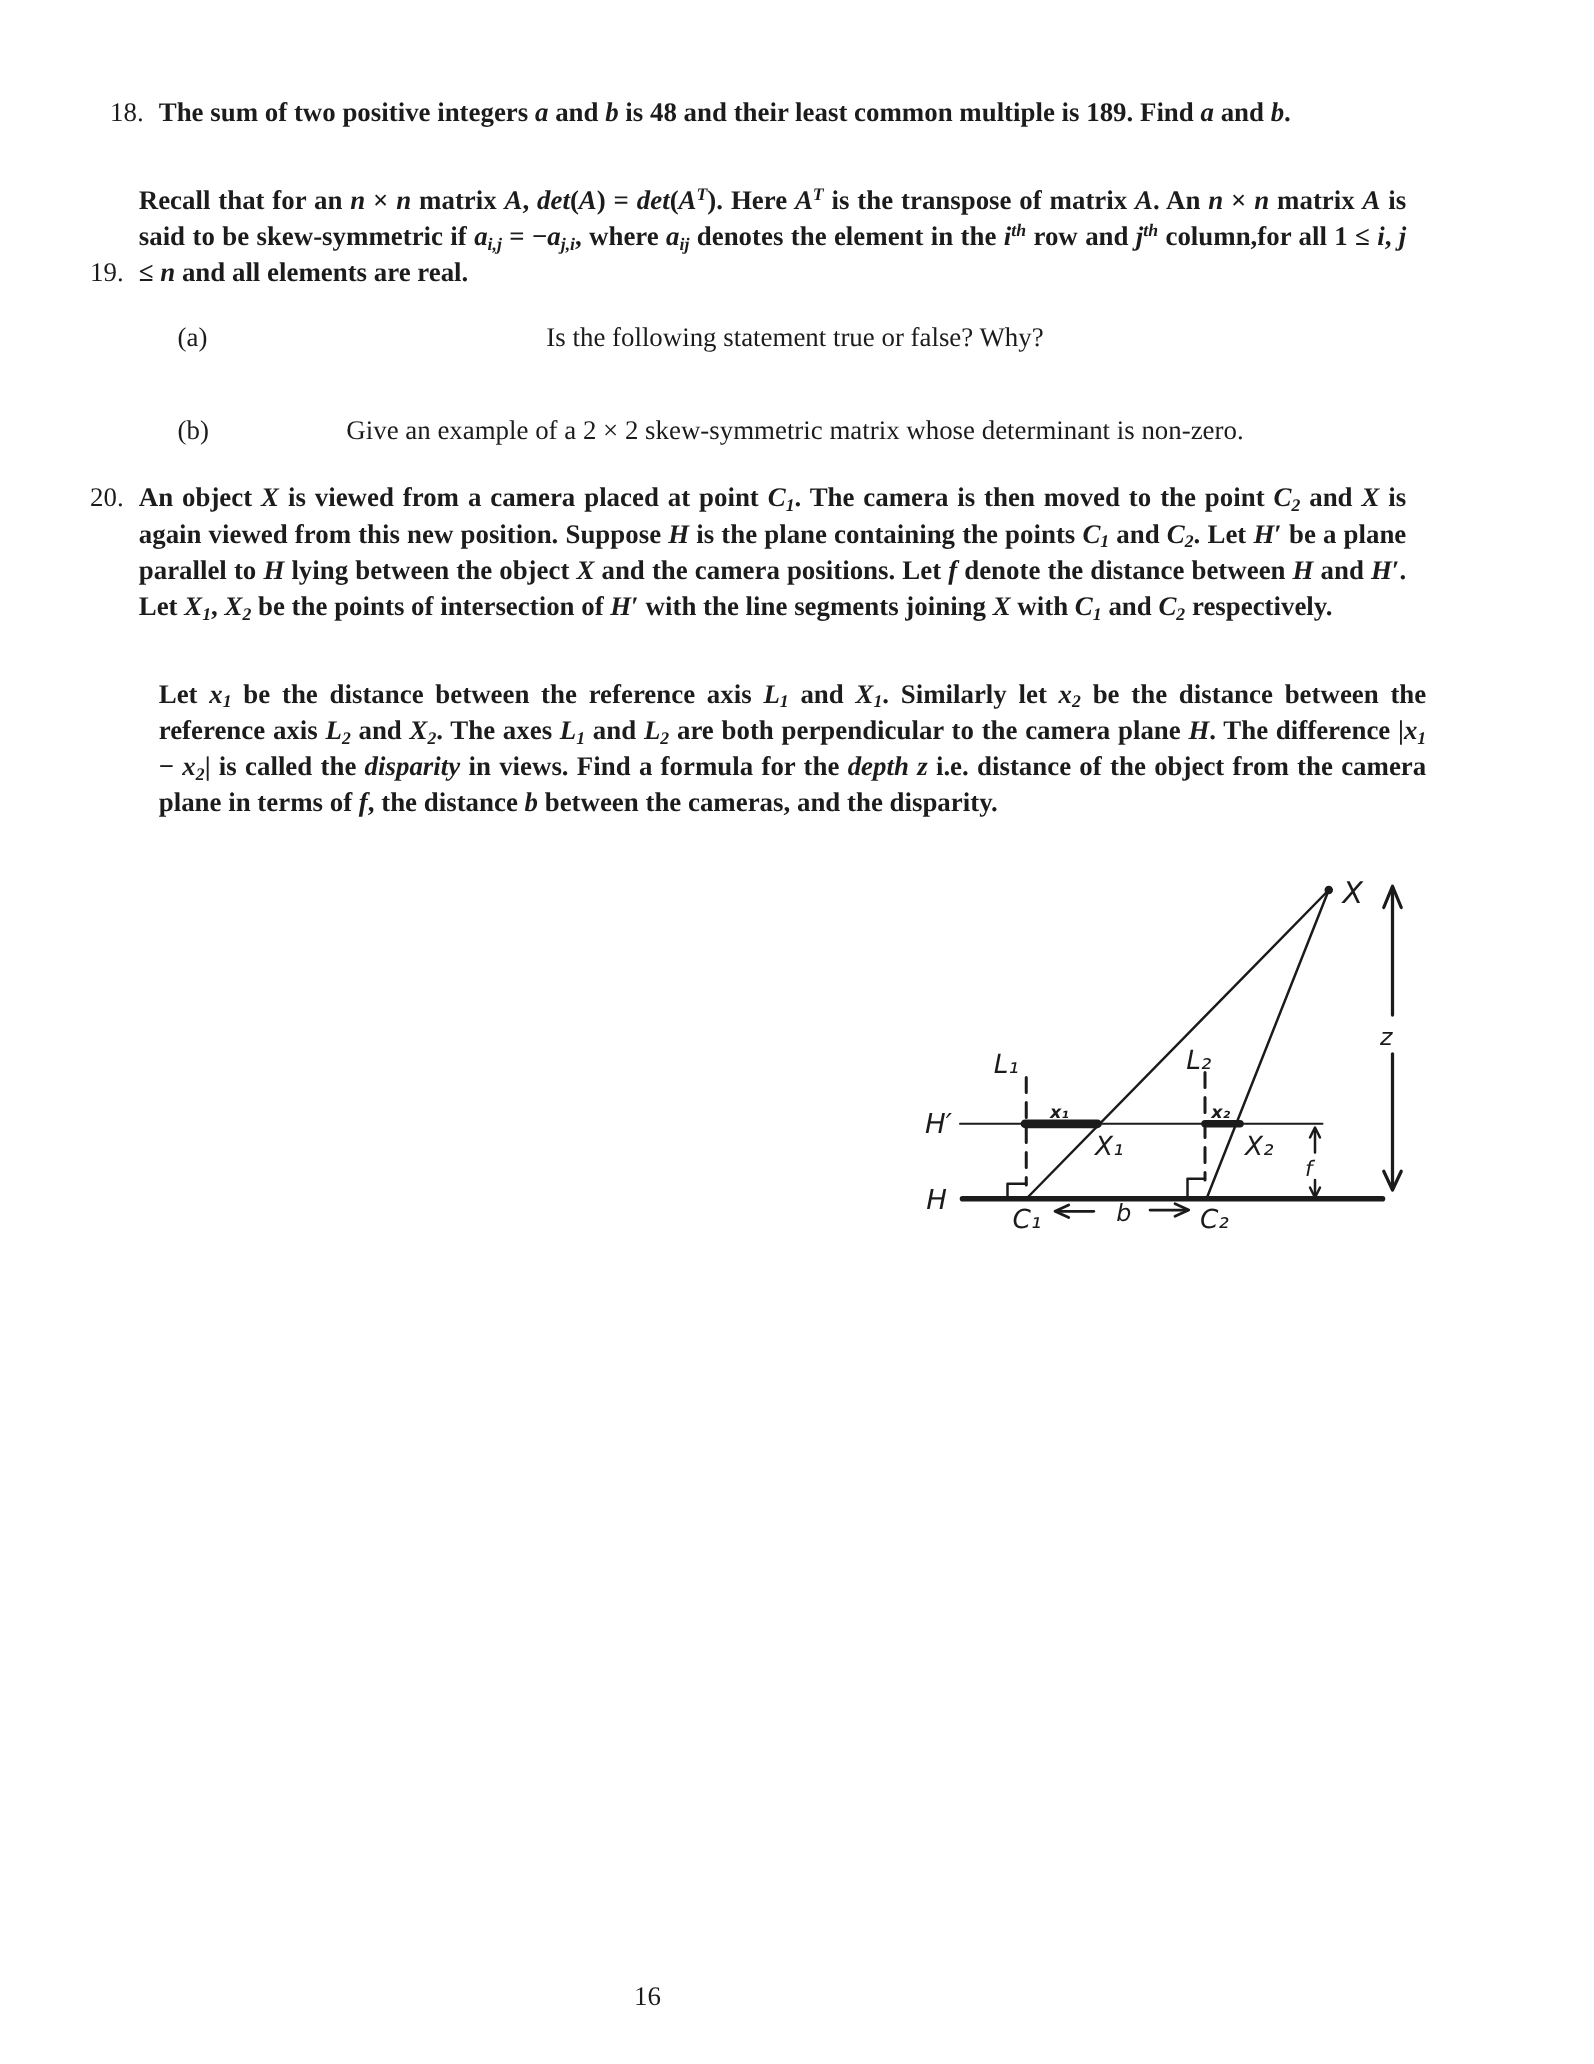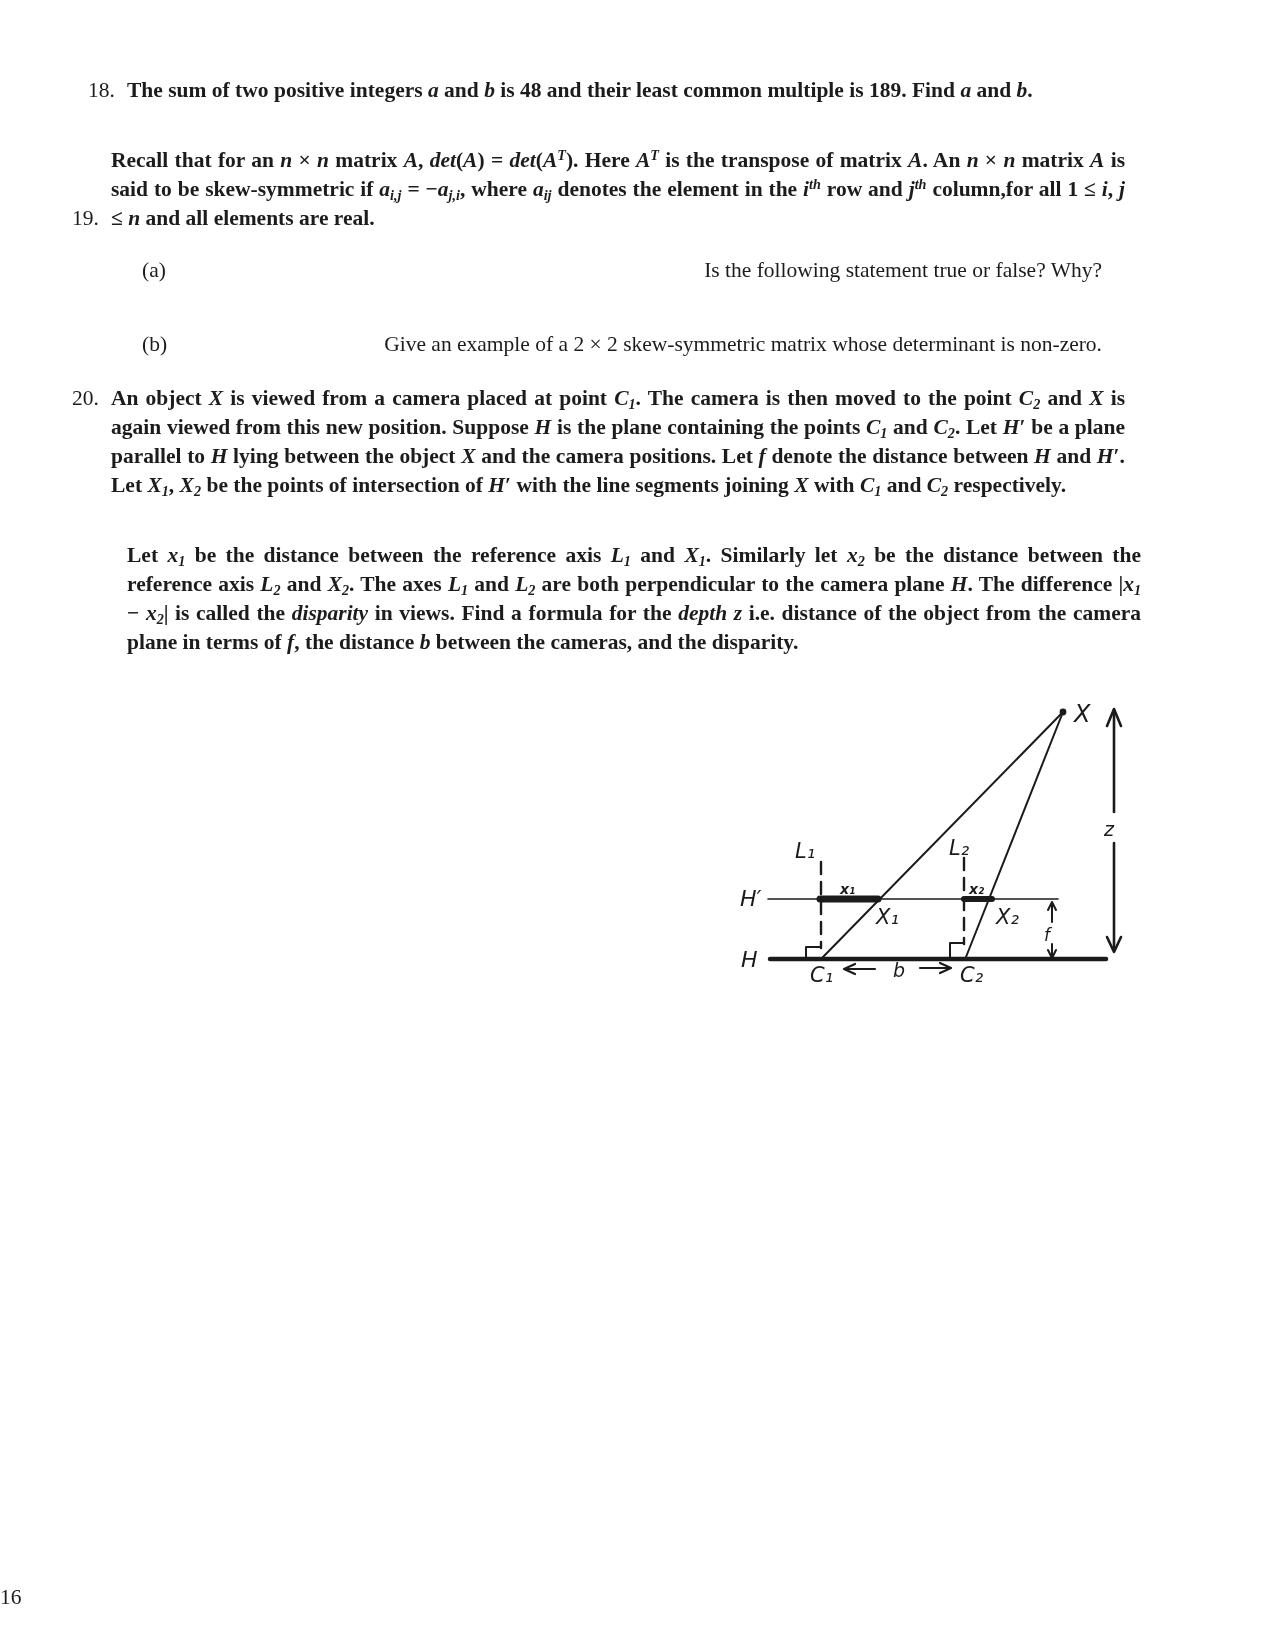--- a/index.html
+++ b/index.html
@@ -11,26 +11,26 @@
     font-family:"Liberation Serif","DejaVu Serif",serif;
     font-size:21.5px;line-height:29px;
     overflow:hidden;
   }
   .block{position:absolute;}
   .item{display:flex;}
   .num{flex:0 0 39px;}
   .body{width:1014px;text-align:justify;font-weight:bold;}
   .subitem{display:flex;width:960px;}
   .subnum{flex:0 0 28px;}
-  .subbody{flex:1;text-align:right;}
+  .subbody{flex:1;text-align:center;}
   .rich i{font-style:italic;}
   .rich sub,.rich sup{font-size:66%;line-height:0;font-style:italic;}
   .rich sub{vertical-align:-0.28em;}
   .rich sup{vertical-align:0.5em;}
-  .pagenum{left:0;width:1036px;text-align:left;}
+  .pagenum{left:0;width:1036px;text-align:center;}
   svg text{
     font-family:"DejaVu Sans",sans-serif;
     font-style:italic;
     fill:#1b1b1b;
   }
 </style>
 </head>
 <body>
 
 <div class="page">

